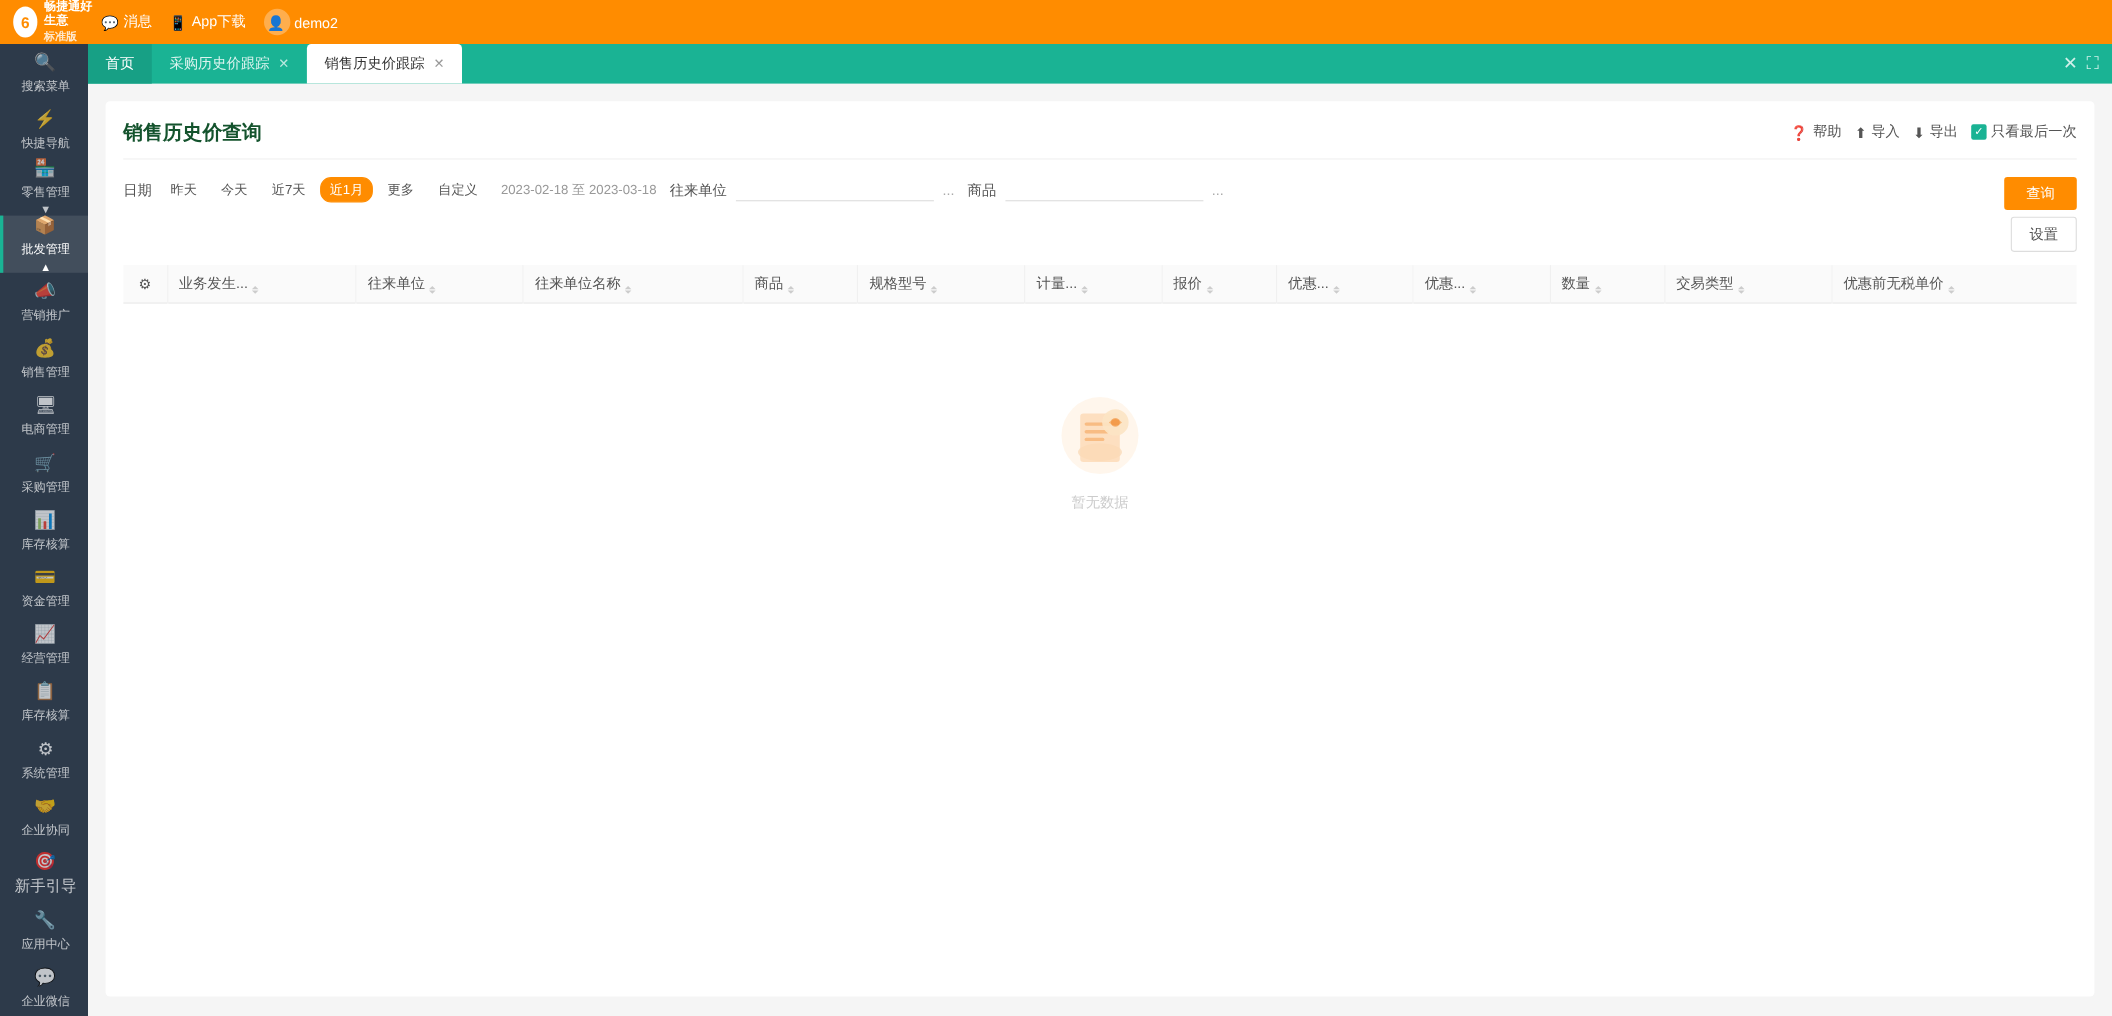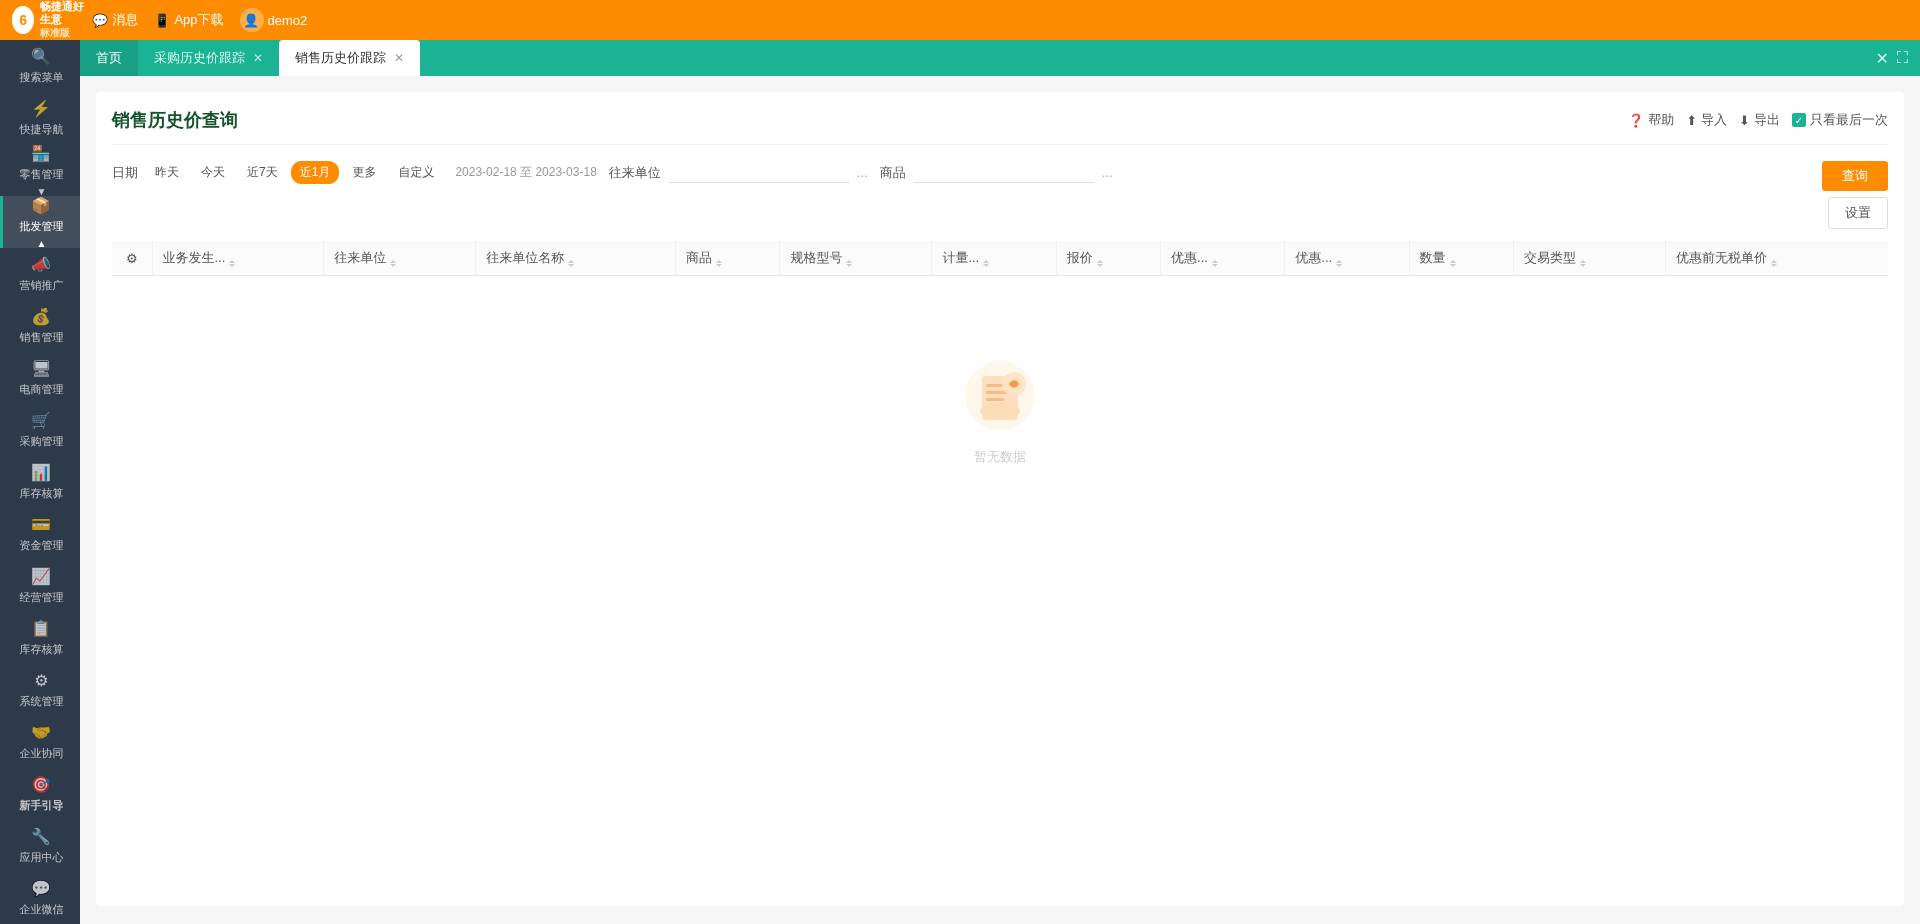--- a/index.html
+++ b/index.html
@@ -451,21 +451,21 @@
     <div class="sidebar-item">
       <span class="sidebar-icon">⚙</span>
       <span style="font-size:11px;">系统管理</span>
     </div>
     <div class="sidebar-item">
       <span class="sidebar-icon">🤝</span>
       <span style="font-size:11px;">企业协同</span>
     </div>
     <div class="sidebar-item">
       <span class="sidebar-icon">🎯</span>
-      <span style="font-size:11px;font-weight:bold;">新手引导</span>
+      <span style="font-size:14px;">新手引导</span>
     </div>
     <div class="sidebar-item">
       <span class="sidebar-icon">🔧</span>
       <span style="font-size:11px;">应用中心</span>
     </div>
     <div class="sidebar-item">
       <span class="sidebar-icon">💬</span>
       <span style="font-size:11px;">企业微信</span>
     </div>
   </div>

